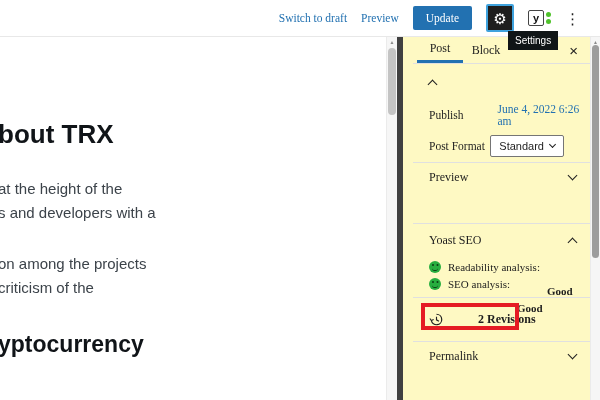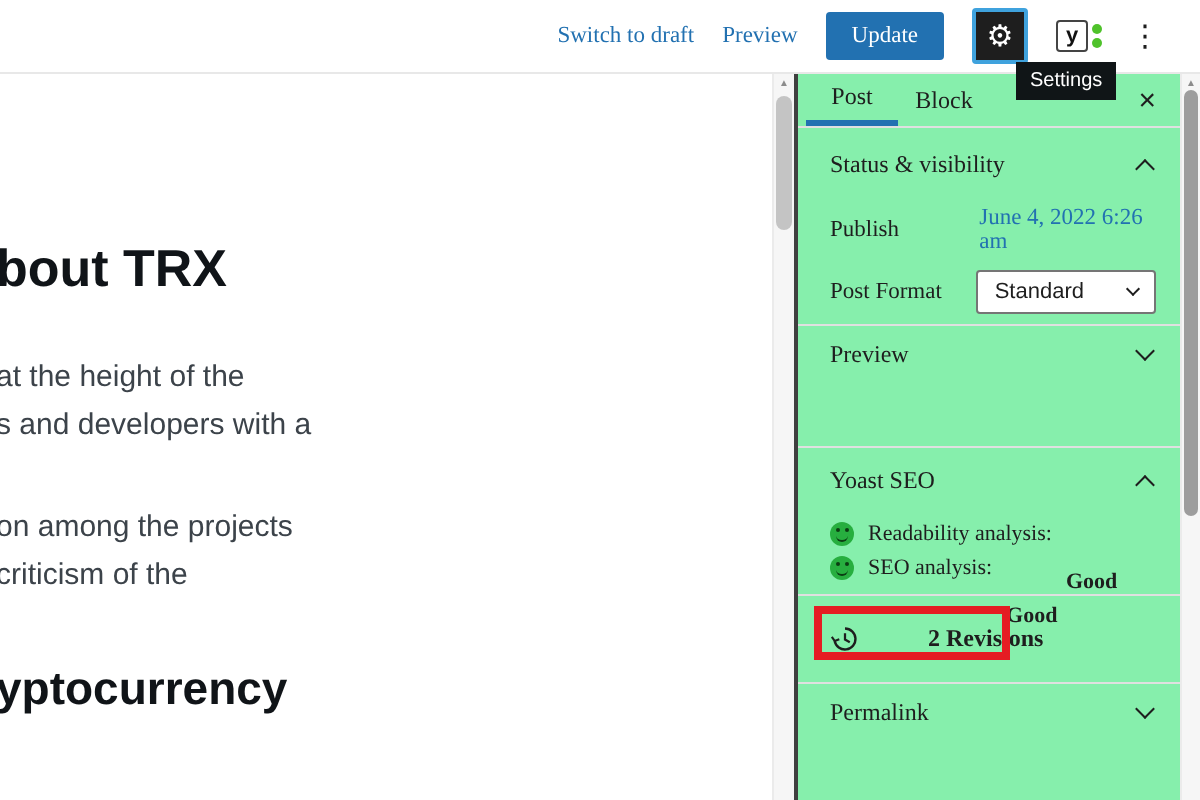--- a/index.html
+++ b/index.html
@@ -61,22 +61,22 @@
   .sb-main { left:386px; width:11px; }
   .sb-side { left:590px; width:10px; }
   .sb-arrow { width:100%; height:11px; display:flex; align-items:center; justify-content:center;
     font-size:5px; color:#8c8c8c; }
   .sb-thumb { position:absolute; left:1px; right:1px; border-radius:4px; }
   .sb-main .sb-thumb { top:11px; height:67px; background:#c4c4c4; }
   .sb-side .sb-thumb { top:8px; height:213px; background:#9d9d9d; }
 
   
   .sidebar {
-    position:absolute; top:37px; left:397px; width:203px; height:363px; background:#86efac;
-    border-left:2px solid #404040; overflow:hidden; z-index:3;
+    position:absolute; top:37px; left:397px; width:203px; height:363px; background:#fef9c3;
+    border-left:6px solid #404040; overflow:hidden; z-index:3;padding-left:10px;
   }
   .tabs { height:27px; display:flex; align-items:stretch; border-bottom:1px solid #e0e0e0; }
   .tab { width:46px; display:flex; align-items:center; justify-content:center;
     font-size:12px; color:#1e1e1e; cursor:pointer; }
   .tab.active { border-bottom:3px solid #2271b1; margin-left:4px; }
   .btn-close { margin-left:auto; margin-right:22px; background:none; border:none; font-size:15px;
     color:#1e1e1e; cursor:pointer; align-self:center; line-height:1; }
 
   .panel-hd { display:flex; align-items:center; justify-content:space-between;
     padding:0 24px 0 16px; cursor:pointer; border-top:1px solid #e0e0e0; }
@@ -89,23 +89,23 @@
   .chev { width:7px; height:7px; border-right:1.5px solid #1e1e1e; border-bottom:1.5px solid #1e1e1e;
     display:inline-block; }
   .chev.down { transform:rotate(45deg); margin-top:-4px; }
   .chev.up   { transform:rotate(225deg); margin-top:4px; }
 
   .kv { display:flex; align-items:center; height:30px; padding:0 16px; }
   .kv .k { width:78px; font-size:11.5px; color:#1e1e1e; }
   .kv .v { font-size:11.5px; color:#2271b1; cursor:pointer; text-decoration:none; }
   .kv-format { justify-content:space-between; height:32px; }
   .select {
-    display:flex; align-items:center; gap:22px; border:1px solid #757575; border-radius:2px;
+    display:flex; align-items:center; gap:6px; border:1px solid #757575; border-radius:2px;
     padding:4px 8px; font-family:"Liberation Sans", sans-serif; font-size:11px; color:#1e1e1e;
-    cursor:pointer; background:#fff; margin-right:6px;justify-content:space-between;
+    cursor:pointer; background:#fff; margin-right:20px;justify-content:space-between;
   }
   .select .chev { width:5px; height:5px; border-color:#1e1e1e; }
   .btn-trash {
     margin:7px 0 12px 16px; background:#fff; border:1px solid #cc1818; border-radius:2px;
     color:#cc1818; font-size:11.5px; padding:5px 11px; font-family:"Liberation Serif", serif; cursor:pointer;
   }
 
   .yoast-item { display:flex; align-items:center; gap:7px; padding:3px 16px; height:20px; }
   .yoast-item .txt { font-size:11px; color:#1e1e1e; }
   .yoast-item .good { font-weight:bold;margin-top:48px; }
@@ -173,21 +173,20 @@
     <div class="tabs">
       <div class="tab active">Post</div>
       <div class="tab">Block</div>
       <button class="btn-close">
         <span>×</span>
       </button>
     </div>
 
     
     <div class="panel-hd hd-status">
-      <span class="t">Status &amp; visibility</span>
       <span class="chev up"></span>
     </div>
     <div class="kv">
       <span class="k">Publish</span>
       <a class="v">June 4, 2022 6:26 am</a>
     </div>
     <div class="kv kv-format">
       <span class="k">Post Format</span>
       <span class="select">
         <span>Standard</span>

